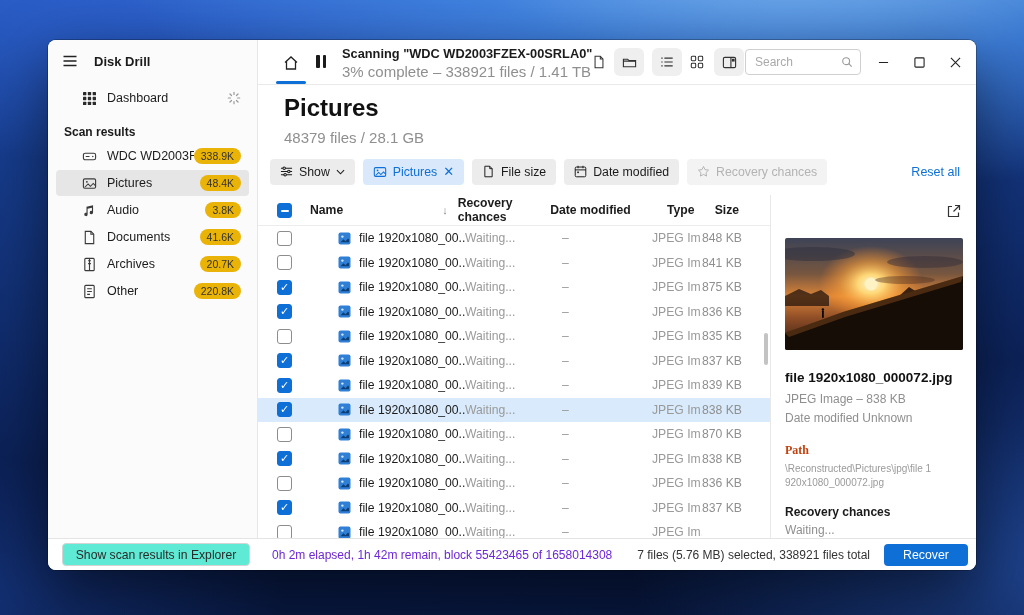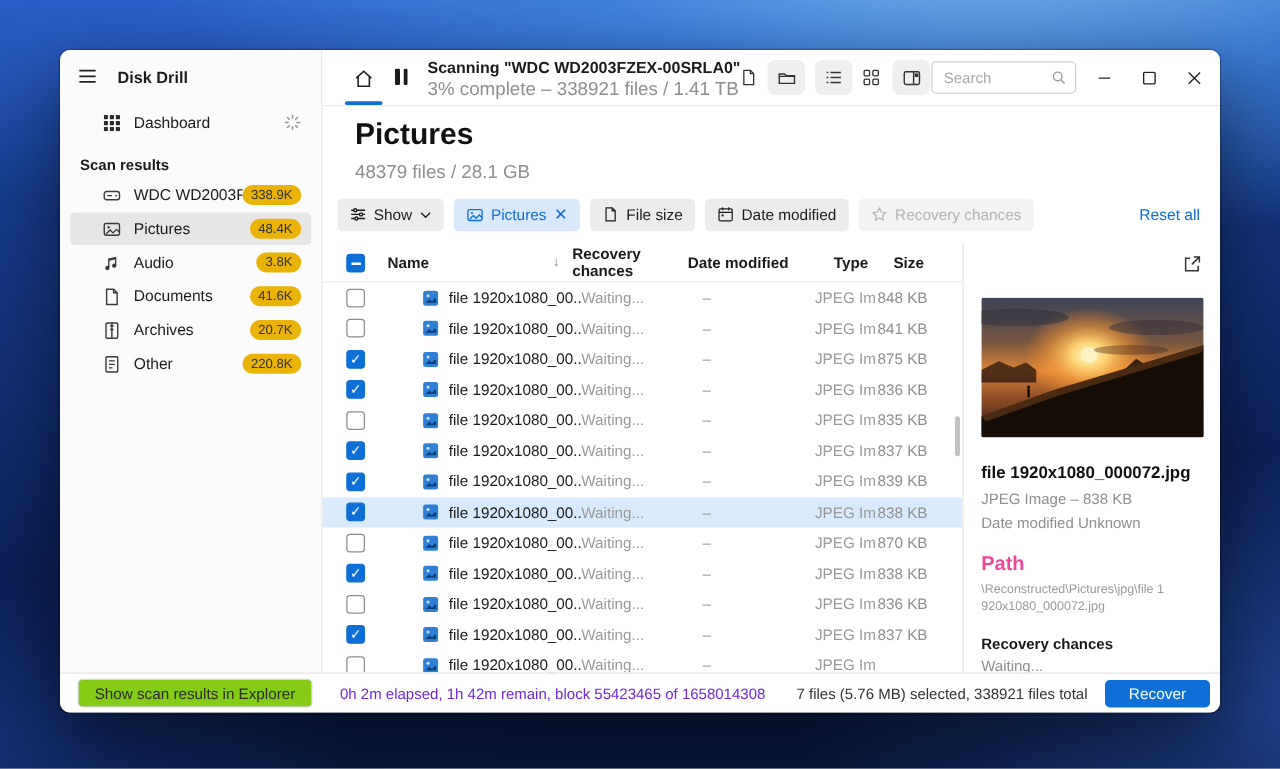--- a/index.html
+++ b/index.html
@@ -84,28 +84,28 @@
   .list-scroll{position:absolute;left:716px;top:293px;width:4px;height:32px;background:#c3c3c3;border-radius:2px;}
 
   
   .preview{position:absolute;left:722px;top:155px;right:0;bottom:32px;border-left:1px solid #e8e8e8;background:#fff;padding:0 14px;}
   .pv-open{position:absolute;right:12px;top:8px;width:18px;height:18px;color:#333;}
   .pv-img{margin-top:43px;width:178px;height:112px;border-radius:2px;overflow:hidden;}
   .pv-img svg{display:block;width:100%;height:100%;}
   .pv-name{margin-top:20px;font-size:13.5px;font-weight:700;color:#111;}
   .pv-info{margin-top:7px;font-size:12px;color:#8f8f8f;}
   .pv-date{margin-top:5px;font-size:12px;color:#8f8f8f;}
-  .pv-path-label{margin-top:18px;font-size:16px;font-weight:700;color:#ec4899;}
+  .pv-path-label{margin-top:18px;font-size:12px;font-weight:700;color:#c2410c;font-family:Liberation Serif, serif;}
   .pv-path{margin-top:4px;font-size:10px;color:#9a9a9a;line-height:1.35;word-break:break-all;width:150px;}
   .pv-rec-label{margin-top:16px;font-size:12px;font-weight:700;color:#1b1b1b;}
   .pv-rec{margin-top:4px;font-size:12px;color:#8f8f8f;}
 
   
   .statusbar{position:absolute;left:0;right:0;bottom:0;height:32px;background:#fff;border-top:1px solid #e4e4e4;}
-  .explorer-btn{position:absolute;left:14px;top:4px;width:188px;height:23px;background:#84cc16;border:1px solid #d4d4d4;border-radius:4px;font-size:12.2px;color:#2b2b2b;display:flex;align-items:center;justify-content:center;}
+  .explorer-btn{position:absolute;left:14px;top:4px;width:188px;height:23px;background:#5eead4;border:1px solid #d4d4d4;border-radius:4px;font-size:12.2px;color:#2b2b2b;display:flex;align-items:center;justify-content:center;}
   .progress-text{position:absolute;left:224px;top:0;height:32px;display:flex;align-items:center;font-size:12px;color:#6d28d9;}
   .sel-group{position:absolute;right:8px;top:0;height:32px;display:flex;align-items:center;gap:14px;}
   .sel-text{font-size:12px;color:#333;}
   .recover-btn{width:84px;height:22px;background:var(--accent);border-radius:4px;color:#fff;font-size:12.3px;display:flex;align-items:center;justify-content:center;}
 
   svg{display:block;}
 </style>
 </head>
 <body>
 

